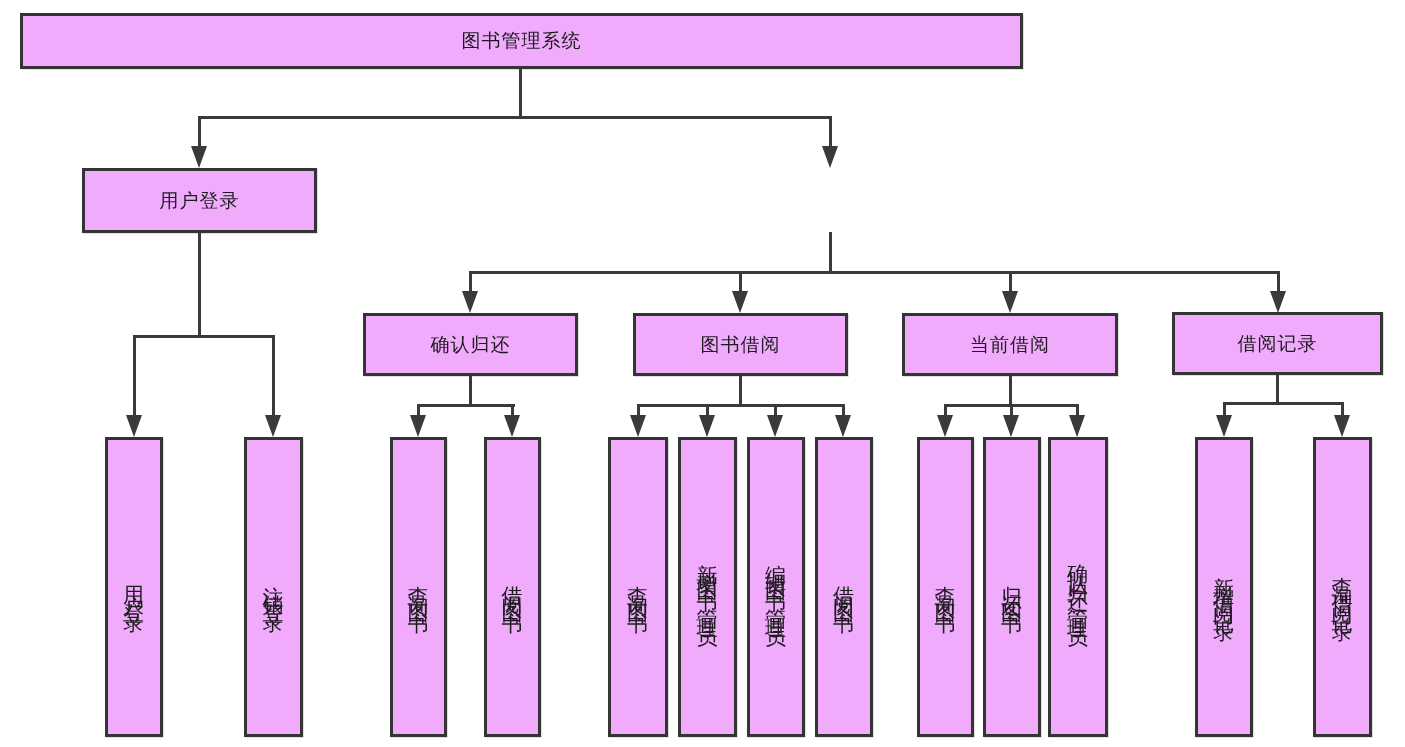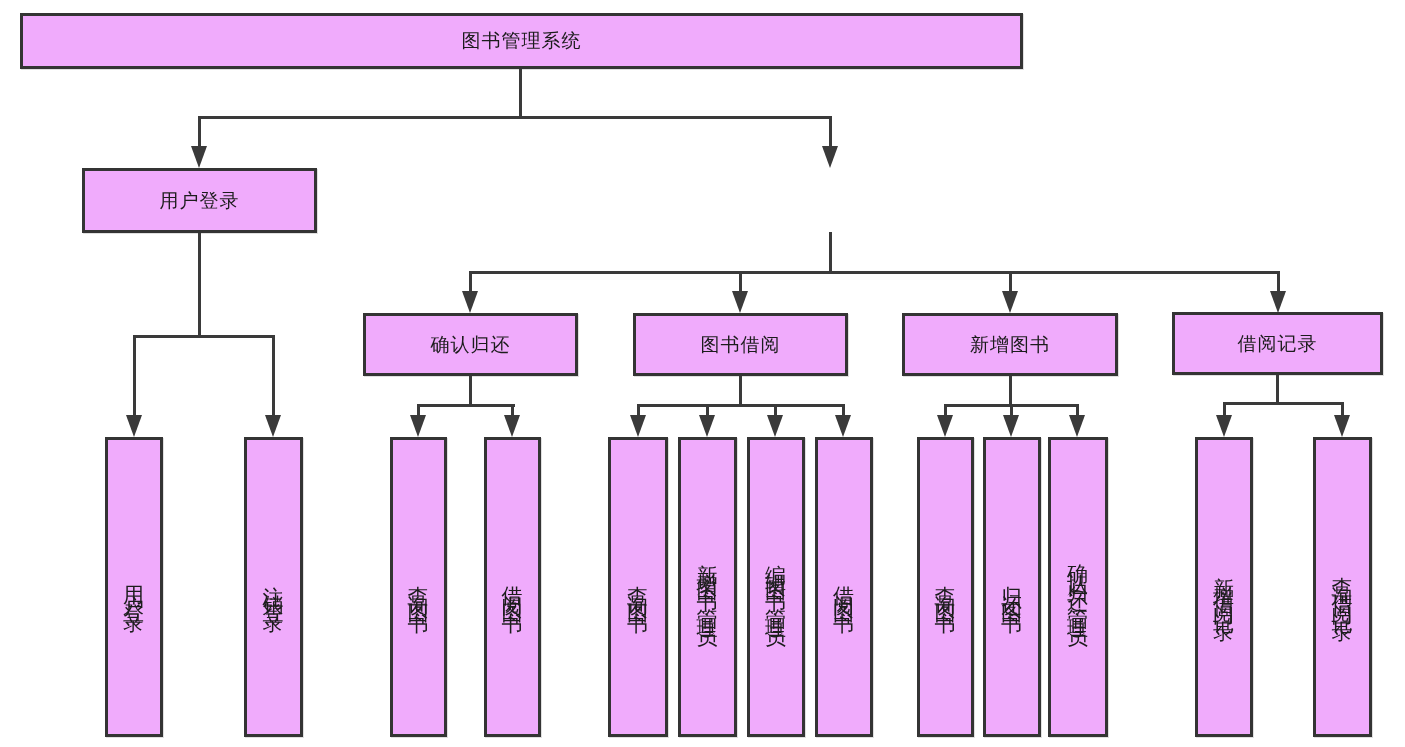--- a/index.html
+++ b/index.html
@@ -101,21 +101,21 @@
   <div class="vline" style="left:1277px; top:271px; height:21px;"></div>
   <div class="arrow" style="left:1270px; top:291px;"></div>
 
   <div class="box" style="left:363px; top:313px; width:215px; height:63px;">
     <span class="hlabel">确认归还</span>
   </div>
   <div class="box" style="left:633px; top:313px; width:215px; height:63px;">
     <span class="hlabel">图书借阅</span>
   </div>
   <div class="box" style="left:902px; top:313px; width:216px; height:63px;">
-    <span class="hlabel">新增图书</span>
+    <span class="hlabel">当前借阅</span>
   </div>
   <div class="box" style="left:1172px; top:312px; width:211px; height:63px;">
     <span class="hlabel">借阅记录</span>
   </div>
 
   <div class="vline" style="left:469px; top:376px; height:30px;"></div>
   <div class="hline" style="left:417px; top:404px; width:98px;"></div>
   <div class="vline" style="left:417px; top:404px; height:11px;"></div>
   <div class="arrow" style="left:410px; top:415px;"></div>
   <div class="vline" style="left:511px; top:404px; height:11px;"></div>

